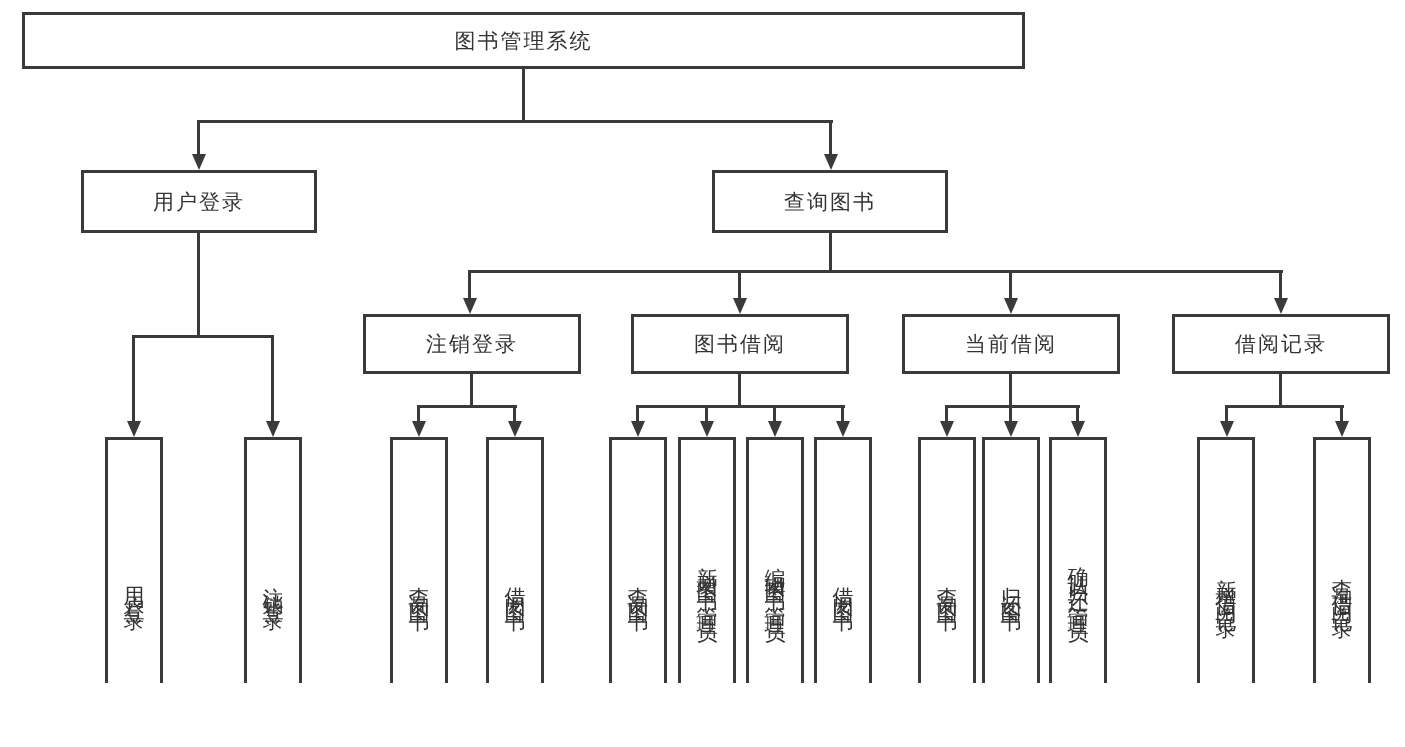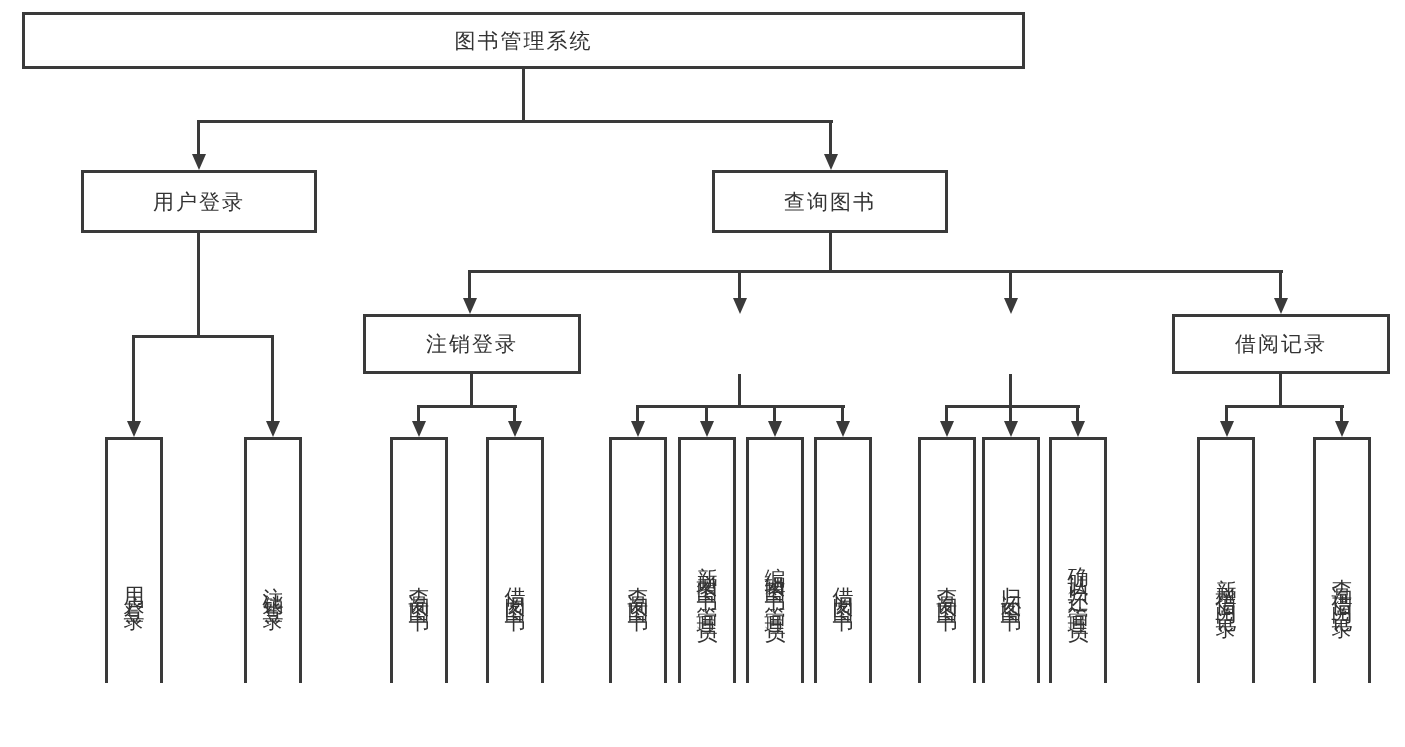--- a/index.html
+++ b/index.html
@@ -84,20 +84,22 @@
   <div class="ln" style="left:468px;top:270px;width:3px;height:28px"></div>
   <div class="arr" style="left:463px;top:298px"></div>
   <div class="ln" style="left:738px;top:270px;width:3px;height:28px"></div>
   <div class="arr" style="left:733px;top:298px"></div>
   <div class="ln" style="left:1009px;top:270px;width:3px;height:28px"></div>
   <div class="arr" style="left:1004px;top:298px"></div>
   <div class="ln" style="left:1279px;top:270px;width:3px;height:28px"></div>
   <div class="arr" style="left:1274px;top:298px"></div>
 
   <div class="hbox" style="left:363px;top:314px;width:218px;height:60px">注销登录</div>
+  <div class="hbox" style="left:631px;top:314px;width:218px;height:60px">图书借阅</div>
+  <div class="hbox" style="left:902px;top:314px;width:218px;height:60px">当前借阅</div>
   <div class="hbox" style="left:1172px;top:314px;width:218px;height:60px">借阅记录</div>
 
   <div class="ln" style="left:470px;top:374px;width:3px;height:31px"></div>
   <div class="ln" style="left:417px;top:405px;width:100px;height:3px"></div>
   <div class="ln" style="left:417px;top:405px;width:3px;height:16px"></div>
   <div class="arr" style="left:412px;top:421px"></div>
   <div class="ln" style="left:513px;top:405px;width:3px;height:16px"></div>
   <div class="arr" style="left:508px;top:421px"></div>
 
   <div class="ln" style="left:738px;top:374px;width:3px;height:31px"></div>

